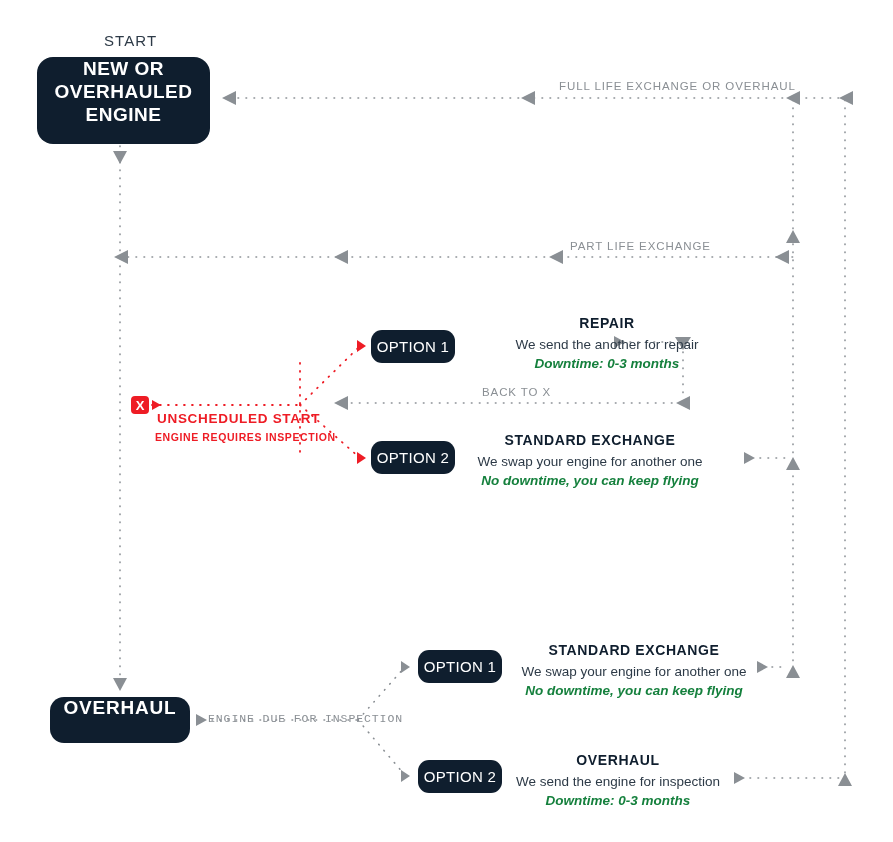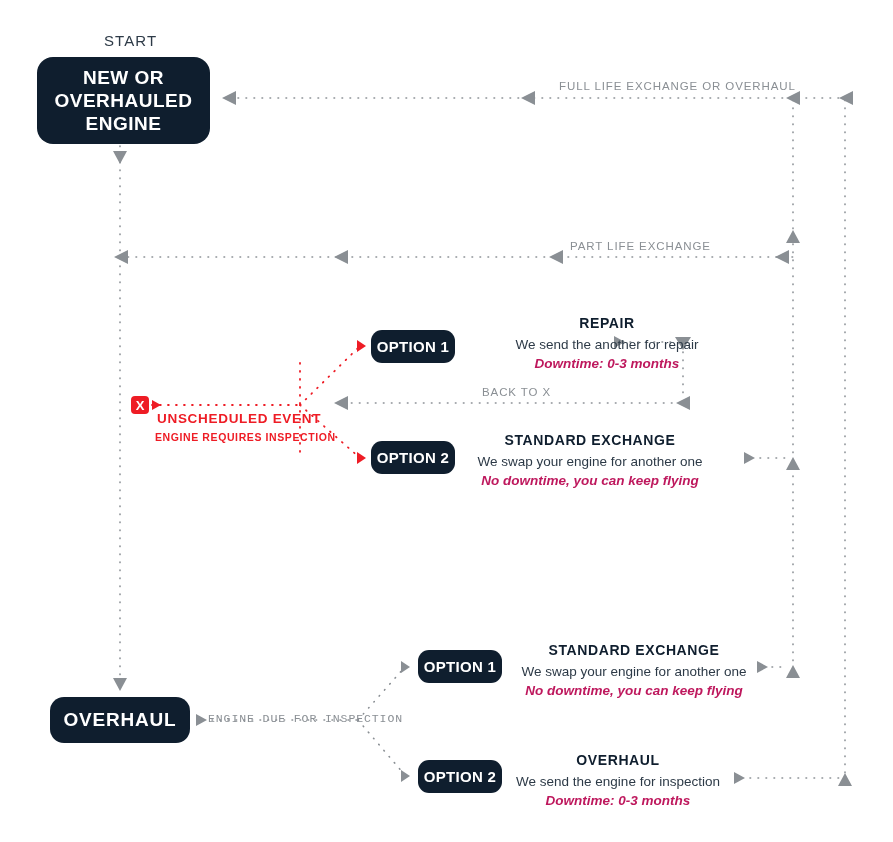--- a/index.html
+++ b/index.html
@@ -27,21 +27,21 @@
     pointer-events: none;
   }
 
   
   .node {
     position: absolute;
     background: #0f1e2e;
     border-radius: 14px;
     color: #ffffff;
     display: flex;
-    align-items: center;
+    align-items: flex-start;
     justify-content: center;
     text-align: center;
     font-weight: bold;
     letter-spacing: 0.5px;
     box-sizing: border-box;
   }
   .node-start {
     left: 37px; top: 57px; width: 173px; height: 87px;
     border-radius: 16px;
     font-size: 19px;
@@ -54,21 +54,21 @@
   }
   .opt-box {
     position: absolute;
     background: #0f1e2e;
     border-radius: 11px;
     color: #ffffff;
     display: flex;
     align-items: center;
     justify-content: center;
     font-size: 15px;
-    font-weight: bold;
+    font-weight: normal;
     letter-spacing: 0.3px;
     width: 84px;
     height: 33px;
     box-sizing: border-box;
   }
   .opt-r1 { left: 371px; top: 330px; }
   .opt-r2 { left: 371px; top: 441px; }
   .opt-b1 { left: 418px; top: 650px; }
   .opt-b2 { left: 418px; top: 760px; }
 
@@ -101,21 +101,21 @@
     font-size: 14px;
     letter-spacing: 0.6px;
     line-height: 24px;
   }
   .blk .s1 {
     color: #2d3a47;
     font-size: 13.5px;
     line-height: 19px;
   }
   .blk .s2 {
-    color: #be185d;
+    color: #15803d;
     font-size: 13.5px;
     font-style: italic;
     font-weight: bold;
     line-height: 19px;
   }
 
   
   .x-marker {
     position: absolute;
     left: 131px; top: 396px;
@@ -254,21 +254,21 @@
     </div>
   </div>
 
   <div class="lbl" style="left:559px; top:80px;">FULL LIFE EXCHANGE OR OVERHAUL</div>
 
   <div class="lbl" style="left:570px; top:240px;">PART LIFE EXCHANGE</div>
 
   <div class="lbl" style="left:482px; top:386px;">BACK TO X</div>
 
   <div class="x-marker">X</div>
-  <div class="red-title">UNSCHEDULED EVENT</div>
+  <div class="red-title">UNSCHEDULED START</div>
   <div class="red-sub">ENGINE REQUIRES INSPECTION</div>
 
   <div class="opt-box opt-r1">OPTION 1</div>
   <div class="blk" style="left:417px; top:311px; width:380px;">
     <div class="h">REPAIR</div>
     <div class="s1">We send the another for repair</div>
     <div class="s2">Downtime: 0-3 months</div>
   </div>
 
   <div class="opt-box opt-r2">OPTION 2</div>

